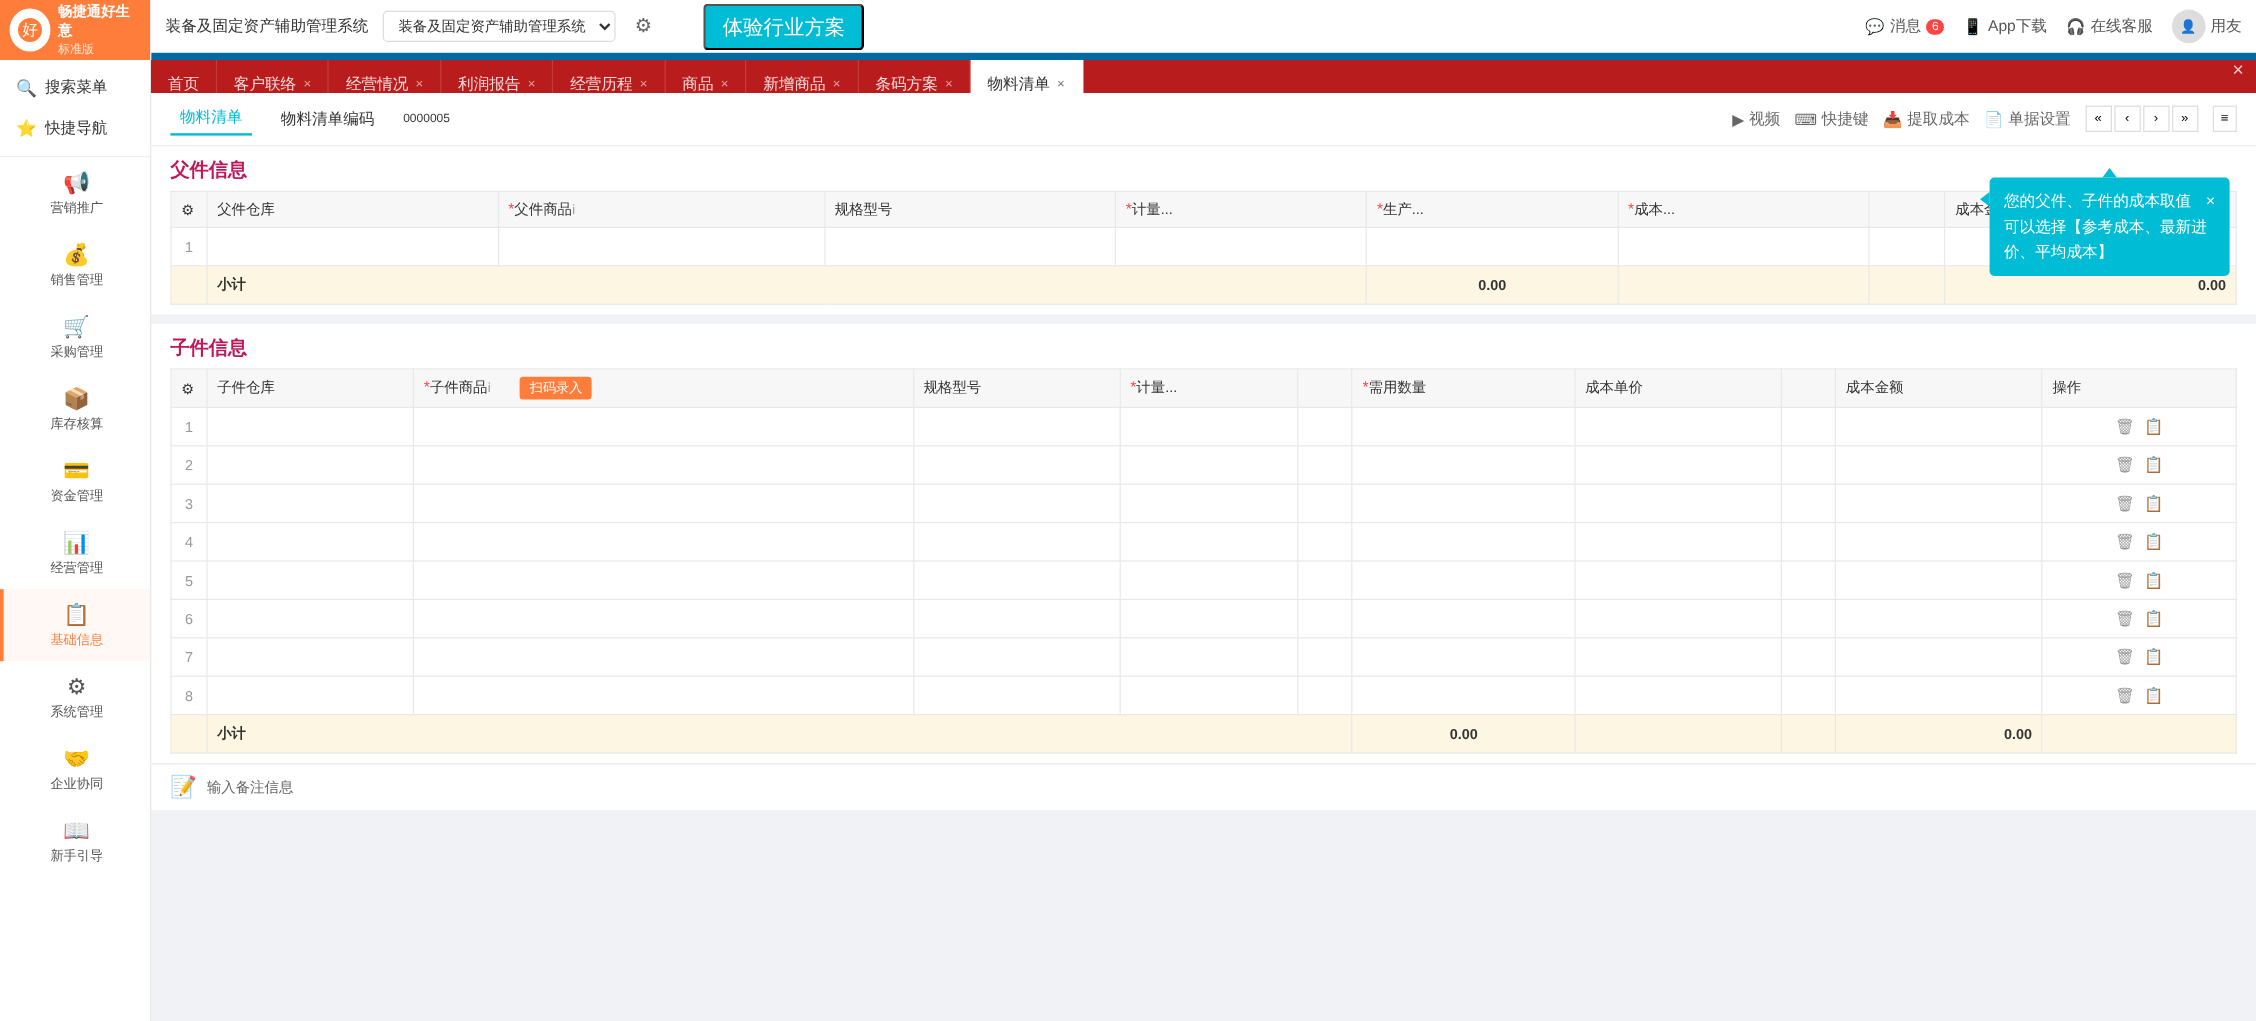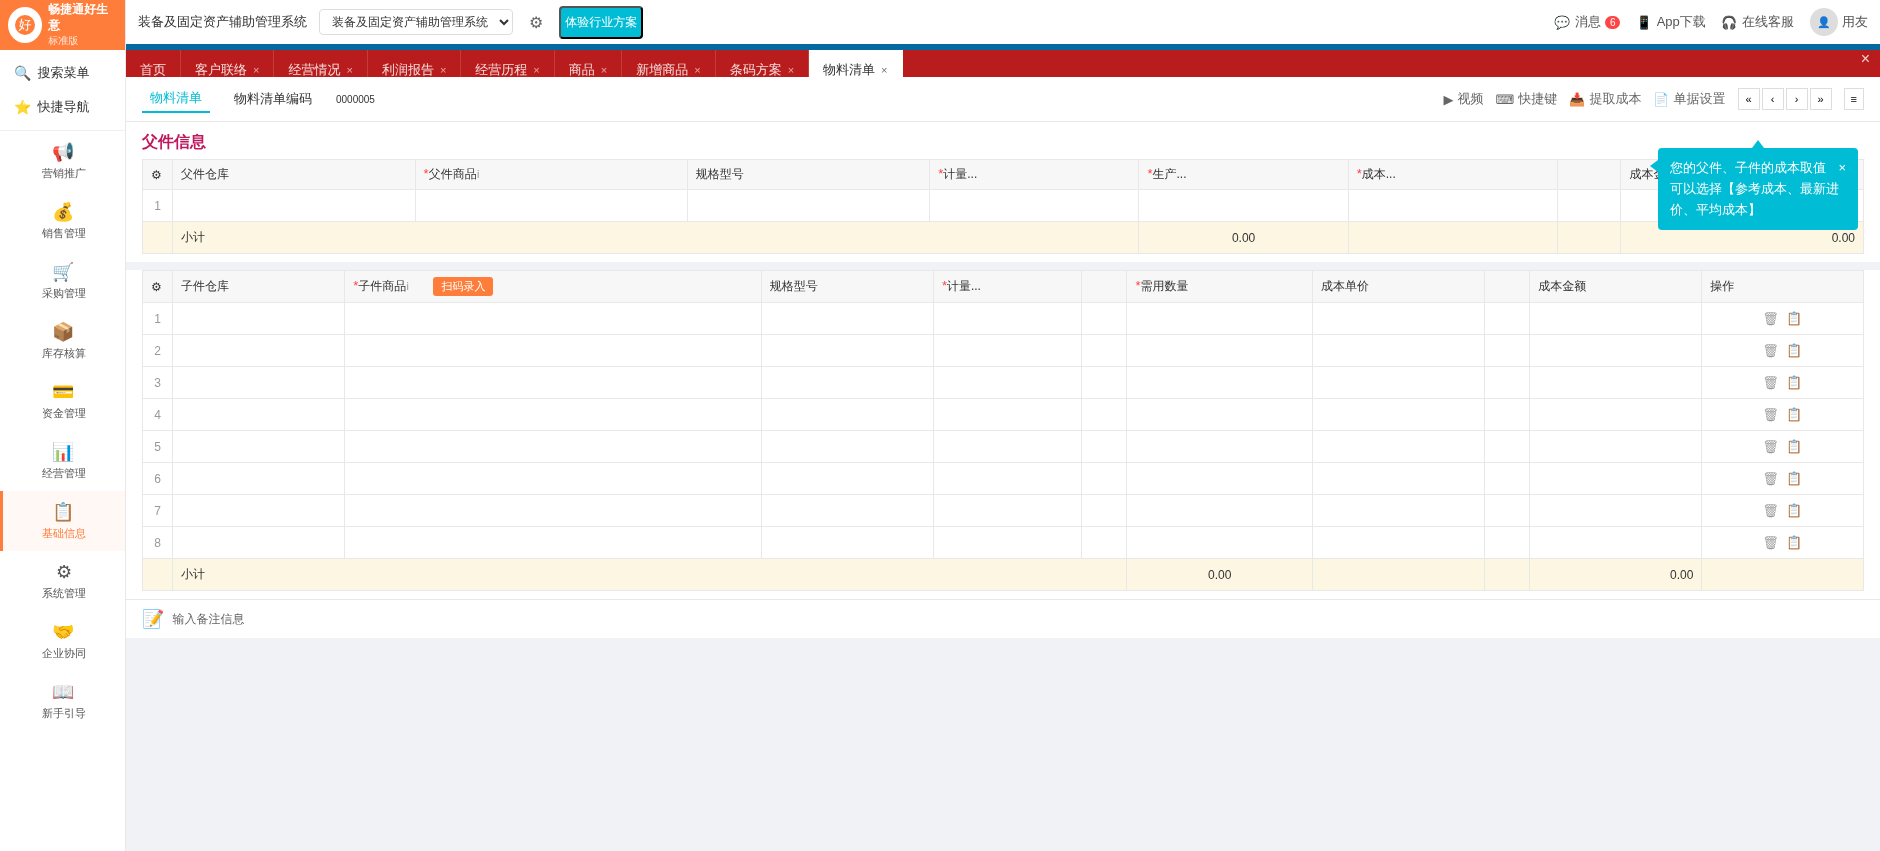--- a/index.html
+++ b/index.html
@@ -21,21 +21,21 @@
     .sidebar-nav-item .nav-icon { font-size: 18px; margin-bottom: 3px; }
     .sidebar-nav-item .nav-label { font-size: 11px; }
 
     
     .main { flex: 1; display: flex; flex-direction: column; overflow: hidden; }
 
     
     .topbar { background: #fff; border-bottom: 6px solid #0369a1; display: flex; align-items: center; padding: 0 12px; height: 50px; gap: 12px; }
     .topbar-system-select { border: 1px solid #ddd; border-radius: 4px; padding: 4px 8px; font-size: 12px; color: #333; background: #fff; cursor: pointer; }
     .topbar-gear { color: #666; font-size: 16px; cursor: pointer; padding: 4px; }
-    .topbar-trial { background: #00bcd4; color: #fff; padding: 6px 4px; border-radius: 4px; font-size: 12px; cursor: pointer; }
+    .topbar-trial { background: #00bcd4; color: #fff; padding: 6px 14px; border-radius: 4px; font-size: 17px; cursor: pointer; margin-left: 27px; }
     .topbar-right { margin-left: auto; display: flex; align-items: center; gap: 16px; }
     .topbar-right-item { display: flex; align-items: center; gap: 4px; color: #555; cursor: pointer; font-size: 12px; }
     .topbar-badge { background: #f44; color: #fff; border-radius: 10px; padding: 1px 5px; font-size: 10px; }
     .topbar-avatar { width: 28px; height: 28px; background: #ddd; border-radius: 50%; display: flex; align-items: center; justify-content: center; font-size: 11px; }
 
     
     .nav-tabs { background: #b91c1c; display: flex; height: 27px; overflow-x: auto; }
     .nav-tabs::-webkit-scrollbar { height: 0; }
     .nav-tab { padding: 0 14px; height: 40px; display: flex; align-items: center; gap: 6px; color: rgba(255,255,255,0.85); cursor: pointer; white-space: nowrap; font-size: 13px; border-right: 1px solid rgba(255,255,255,0.15); }
     .nav-tab.active { background: #fff; color: #333; }
@@ -57,21 +57,21 @@
 
     
     .form-section { background: #fff; margin: 0; padding: 0 16px 8px; }
     .section-title { padding: 10px 0 6px; font-size: 16px; font-weight: bold; color: #be185d; }
 
     
     .data-table { width: 100%; border-collapse: collapse; }
     .data-table th { background: #f7f7f7; border: 1px solid #e8e8e8; padding: 6px 8px; text-align: left; font-weight: normal; color: #333; white-space: nowrap; font-size: 12px; }
     .data-table td { border: 1px solid #e8e8e8; padding: 4px 8px; color: #333; font-size: 12px; height: 32px; }
     .data-table .row-num { color: #999; text-align: center; width: 30px; }
-    .data-table .subtotal-row { background: #fdf6e3; font-weight: normal; margin-left: 28px; }
+    .data-table .subtotal-row { background: #fdf6e3; font-weight: bold; margin-left: 28px; }
     .data-table .subtotal-row td { border-top: 1px solid #e8e8e8; }
     .required-star { color: #f44; }
     .th-settings { text-align: center; width: 30px; color: #666; cursor: pointer; }
     .scan-btn { background: #ff7d3b; color: #fff; padding: 2px 8px; border-radius: 3px; font-size: 11px; cursor: pointer; display: inline-block; margin-left: 21px; }
     .action-btns { display: flex; gap: 4px; justify-content: center; }
     .action-btn { width: 20px; height: 20px; cursor: pointer; color: #999; display: flex; align-items: center; justify-content: center; }
 
     
     .tooltip-box { position: fixed; top: 145px; right: 20px; background: #00bcd4; color: #fff; padding: 10px 12px; border-radius: 4px; font-size: 12px; line-height: 1.6; z-index: 1000; max-width: 200px; }
     .tooltip-box::before { content: ''; position: absolute; left: -8px; top: 12px; border-width: 6px 8px 6px 0; border-style: solid; border-color: transparent #00bcd4 transparent transparent; }
@@ -289,20 +289,21 @@
             <td style="text-align:center;">0.00</td>
             <td></td>
             <td></td>
             <td style="text-align:right;">0.00</td>
           </tr>
         </tbody>
       </table>
     </div>
 
     <div class="form-section" style="margin-top:8px;">
+      <div class="section-title">子件信息</div>
       <table class="data-table">
         <thead>
           <tr>
             <th class="th-settings">⚙</th>
             <th>子件仓库</th>
             <th style="min-width:120px;">
               <span class="required-star">*</span>子件商品<span class="info-icon">ℹ</span>
               <span class="scan-btn">扫码录入</span>
             </th>
             <th>规格型号</th>

